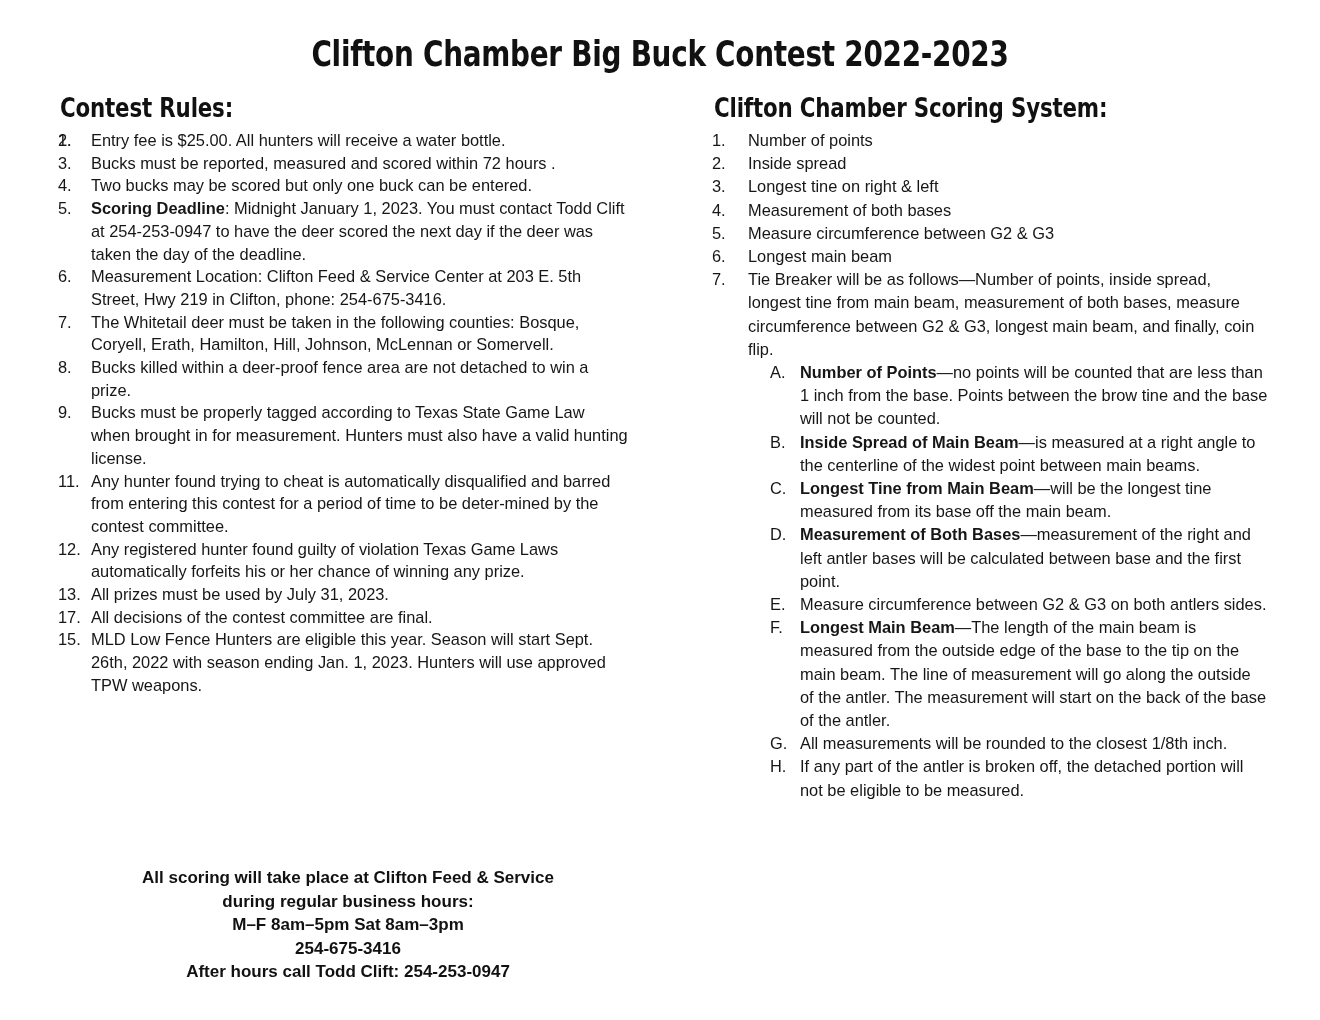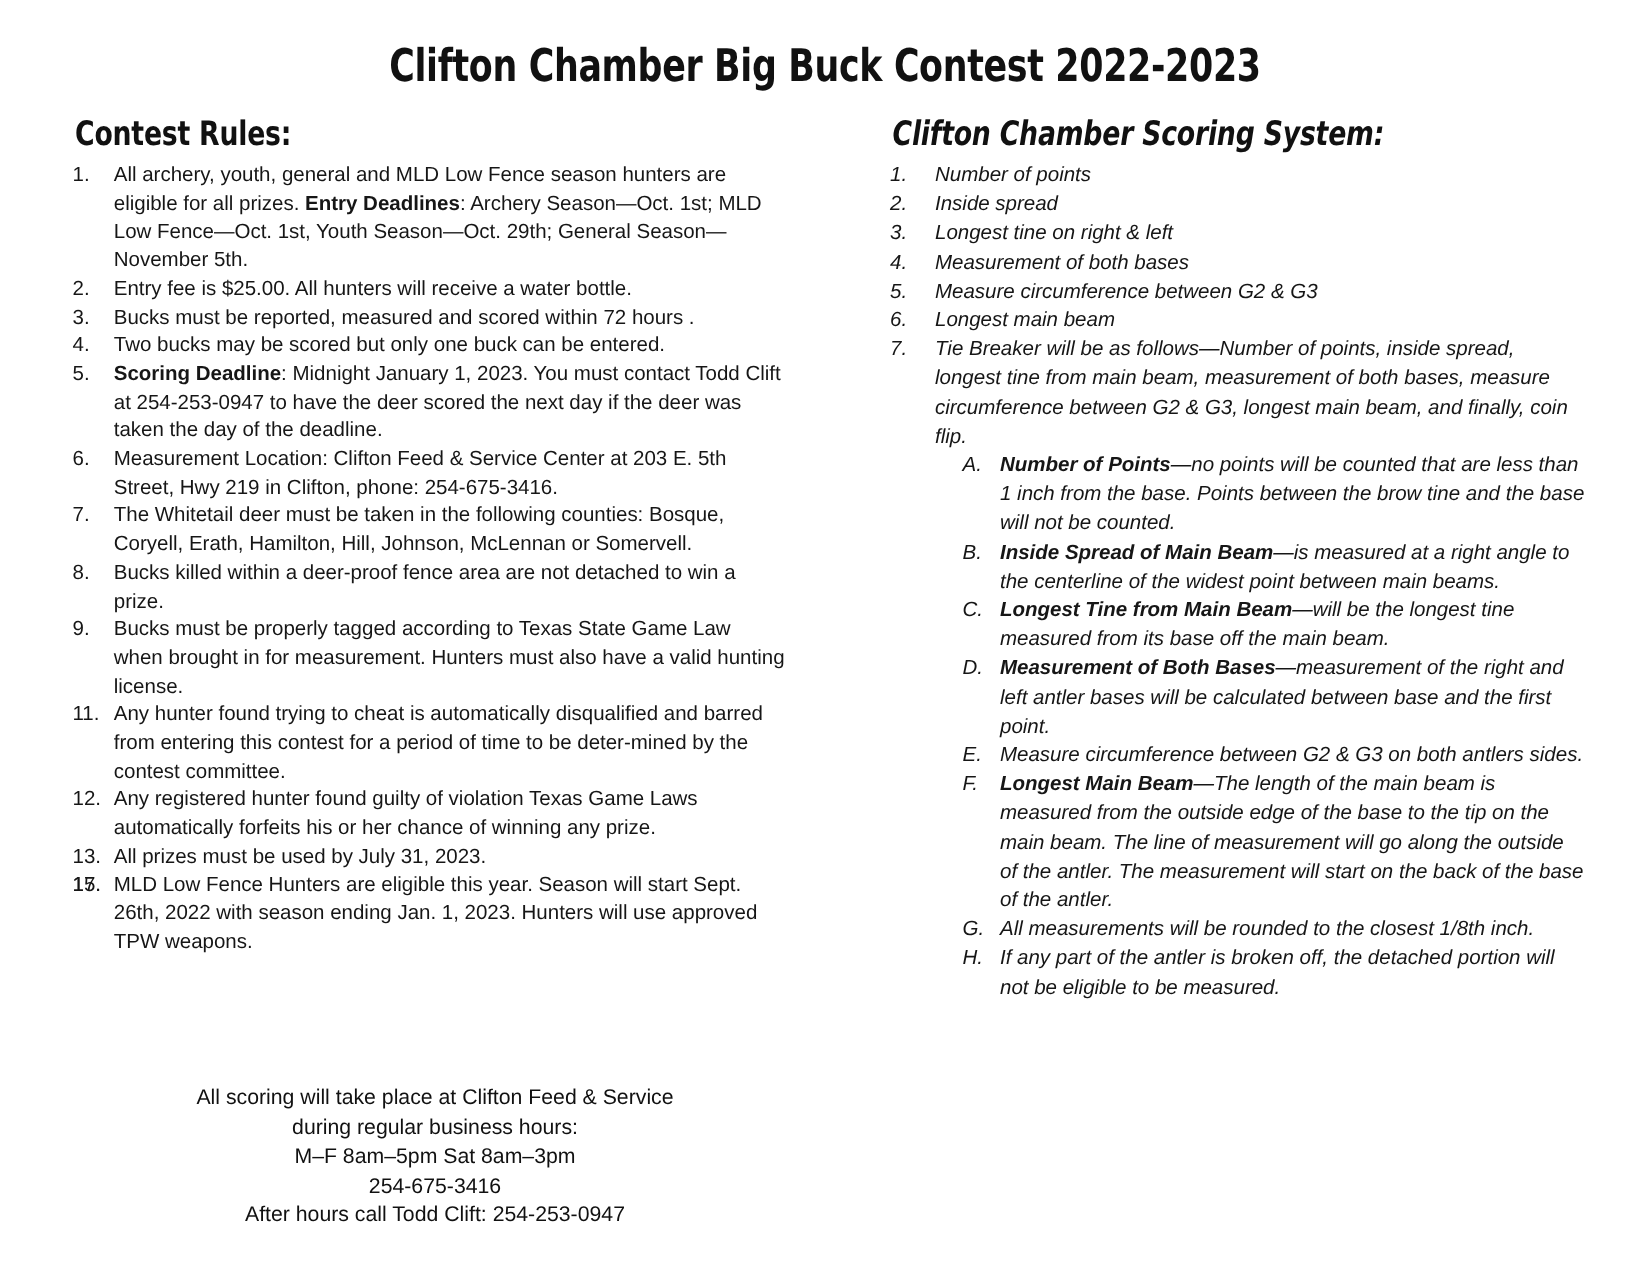--- a/index.html
+++ b/index.html
@@ -39,21 +39,21 @@
     transform-origin: center top;
     white-space: nowrap;
   }
 
   
   .col {
     position: absolute;
     top: 92px;
   }
   .col-left  { left: 58px;  width: 570px; }
-  .col-right { left: 712px; width: 556px; font-style: italic; }
+  .col-right { left: 712px; width: 556px; }
 
   .col-heading {
     font-family: "DejaVu Sans Condensed", "Liberation Sans Narrow", "Liberation Sans", sans-serif;
     font-weight: bold;
     font-size: 27px;
     color: #111111;
     margin: 0 0 6px 2px;
     letter-spacing: -0.2px;
     transform: scaleX(0.88);
     transform-origin: left top;
@@ -115,50 +115,50 @@
 
   b, .b { font-weight: bold; }
 
   
   .footer-block {
     position: absolute;
     left: 58px;
     top: 866px;
     width: 580px;
     text-align: center;
-    font-weight: normal;
+    font-weight: bold;
     font-size: 17px;
     line-height: 23.5px;
     color: #111111;
   }
   .footer-block div { white-space: nowrap; }
 </style>
 </head>
 <body>
 
 <div class="page">
 
   <div class="doc-title">Clifton Chamber Big Buck Contest 2022-2023</div>
 
   <div class="col col-left">
     <div class="col-heading">Contest Rules:</div>
     <ol class="rules" id="left-rules">
-        <li><span class="marker">1.</span><span><span>All archery, youth, general and MLD Low Fence season hunters are eligible for all prizes. </span><span class="b">Entry Deadlines</span><span>: Archery Season—Oct. 1st; MLD Low Fence—Oct. 1st, Youth Season—Oct. 29th; General Season—November 5th.</span></span></li>
+        <li><span class="marker">1.</span></li>
         <li><span class="marker">2.</span><span><span>Entry fee is $25.00. All hunters will receive a water bottle.</span></span></li>
         <li><span class="marker">3.</span><span><span>Bucks must be reported, measured and scored within 72 hours .</span></span></li>
         <li><span class="marker">4.</span><span><span>Two bucks may be scored but only one buck can be entered.</span></span></li>
         <li><span class="marker">5.</span><span><span class="b">Scoring Deadline</span><span>: Midnight January 1, 2023. You must contact Todd Clift at 254-253-0947 to have the deer scored the next day if the deer was taken the day of the deadline.</span></span></li>
         <li><span class="marker">6.</span><span><span>Measurement Location: Clifton Feed &amp; Service Center at 203 E. 5th Street, Hwy 219 in Clifton, phone: 254-675-3416.</span></span></li>
         <li><span class="marker">7.</span><span><span>The Whitetail deer must be taken in the following counties: Bosque, Coryell, Erath, Hamilton, Hill, Johnson, McLennan or Somervell.</span></span></li>
         <li><span class="marker">8.</span><span><span>Bucks killed within a deer-proof fence area are not detached to win a prize.</span></span></li>
         <li><span class="marker">9.</span><span><span>Bucks must be properly tagged according to Texas State Game Law when brought in for measurement. Hunters must also have a valid hunting license.</span></span></li>
         <li><span class="marker">11.</span><span><span>Any hunter found trying to cheat is automatically disqualified and barred from entering this contest for a period of time to be deter-mined by the contest committee.</span></span></li>
         <li><span class="marker">12.</span><span><span>Any registered hunter found guilty of violation Texas Game Laws automatically forfeits his or her chance of winning any prize.</span></span></li>
         <li><span class="marker">13.</span><span><span>All prizes must be used by July 31, 2023.</span></span></li>
-        <li><span class="marker">17.</span></li>
+        <li><span class="marker">17.</span><span><span>All decisions of the contest committee are final.</span></span></li>
         <li><span class="marker">15.</span><span><span>MLD Low Fence Hunters are eligible this year. Season will start Sept. 26th, 2022 with season ending Jan. 1, 2023. Hunters will use approved TPW weapons.</span></span></li>
       </ol>
   </div>
 
   <div class="col col-right">
     <div class="col-heading">Clifton Chamber Scoring System:</div>
     <ol class="rules" id="right-rules">
         <li><span class="marker">1.</span><span><span>Number of points</span></span></li>
         <li><span class="marker">2.</span><span><span>Inside spread</span></span></li>
         <li><span class="marker">3.</span><span><span>Longest tine on right &amp; left</span></span></li>

